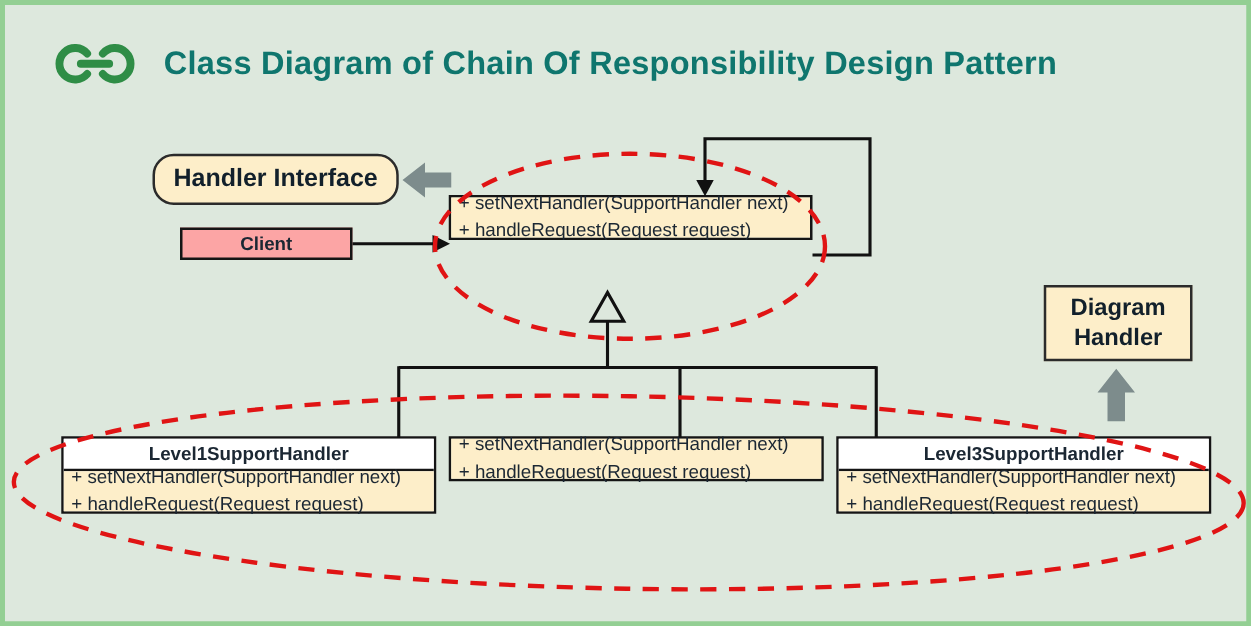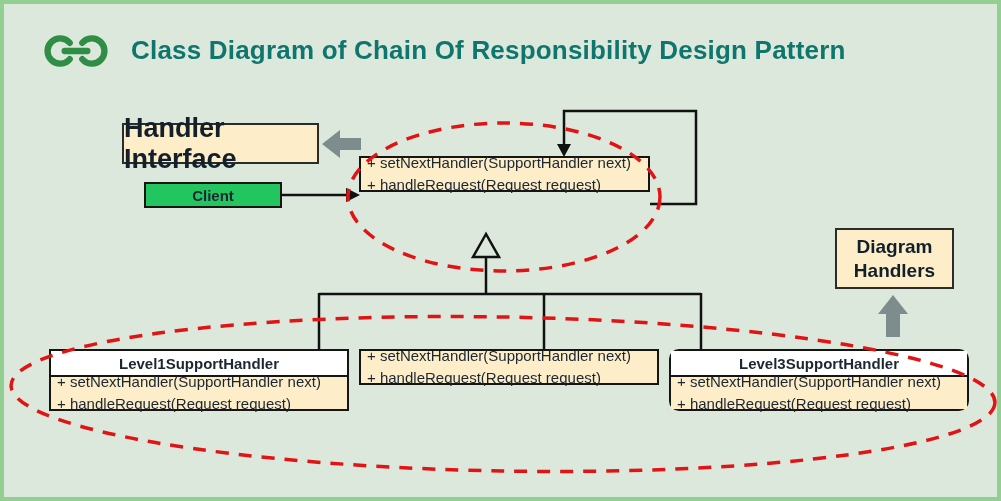--- a/index.html
+++ b/index.html
@@ -25,34 +25,34 @@
   .uml-class .body{
     height:32px;display:flex;flex-direction:column;justify-content:center;
     background:#fdeec9;padding-left:6px;font-size:15px;line-height:22px;white-space:nowrap;
   }
 
   .annotation{
     position:absolute;box-sizing:border-box;background:#fdeec9;border:2px solid #2b2b2b;
     display:flex;flex-direction:column;align-items:center;justify-content:center;
     font-weight:700;color:#12202b;
   }
-  .handler-label{left:118px;top:119px;width:197px;height:41px;font-size:27px;}
+  .handler-label{left:118px;top:119px;width:197px;height:41px;font-size:20px;border-radius:17px;}
   .concrete-label{left:831px;top:224px;width:119px;height:61px;font-size:19px;line-height:24px;}
 
   .client-box{
     position:absolute;left:140px;top:178px;width:138px;height:26px;box-sizing:border-box;
-    background:#22c55e;border:2px solid #151515;display:flex;align-items:center;justify-content:center;
+    background:#fca5a5;border:2px solid #151515;display:flex;align-items:center;justify-content:center;
     font-size:15px;font-weight:700;
   }
 
   
   .c-support{left:355px;top:152px;width:291px;}
   .c-level1{left:45px;top:345px;width:300px;}
   .c-level2{left:355px;top:345px;width:300px;}
-  .c-level3{left:665px;top:345px;width:300px;border-radius:10px;}
+  .c-level3{left:665px;top:345px;width:300px;}
 </style>
 </head>
 <body>
 
 <div class="canvas">
 
   <svg class="logo" viewBox="6 8 108 54" aria-hidden="true">
     <path d="M50 22 A20 20 0 1 0 50 48" fill="none" stroke="#2f8d46" stroke-width="10" stroke-linecap="round"></path>
     <path d="M70 22 A20 20 0 1 1 70 48" fill="none" stroke="#2f8d46" stroke-width="10" stroke-linecap="round"></path>
     <path d="M42 35 H78" fill="none" stroke="#2f8d46" stroke-width="10" stroke-linecap="round"></path>
@@ -93,21 +93,21 @@
   <div class="uml-class c-level3">
     <div class="hdr">Level3SupportHandler</div>
     <div class="body">
       <div>+ setNextHandler(SupportHandler next)</div>
       <div>+ handleRequest(Request request)</div>
     </div>
   </div>
 
   <div class="annotation concrete-label">
     <span>Diagram</span>
-    <span>Handlers</span>
+    <span>Handler</span>
   </div>
 
   <svg class="overlay" viewBox="0 0 1001 501" aria-hidden="true">
 
     <line x1="278" y1="191" x2="343" y2="191" stroke="#111111" stroke-width="2.5"></line>
     <polygon points="356,191 342,184 342,198" fill="#111111"></polygon>
 
     <polyline points="646,200 692,200 692,107 560,107 560,149" fill="none" stroke="#111111" stroke-width="2.5"></polyline>
     <polygon points="560,153 553,140 567,140" fill="#111111"></polygon>
 

